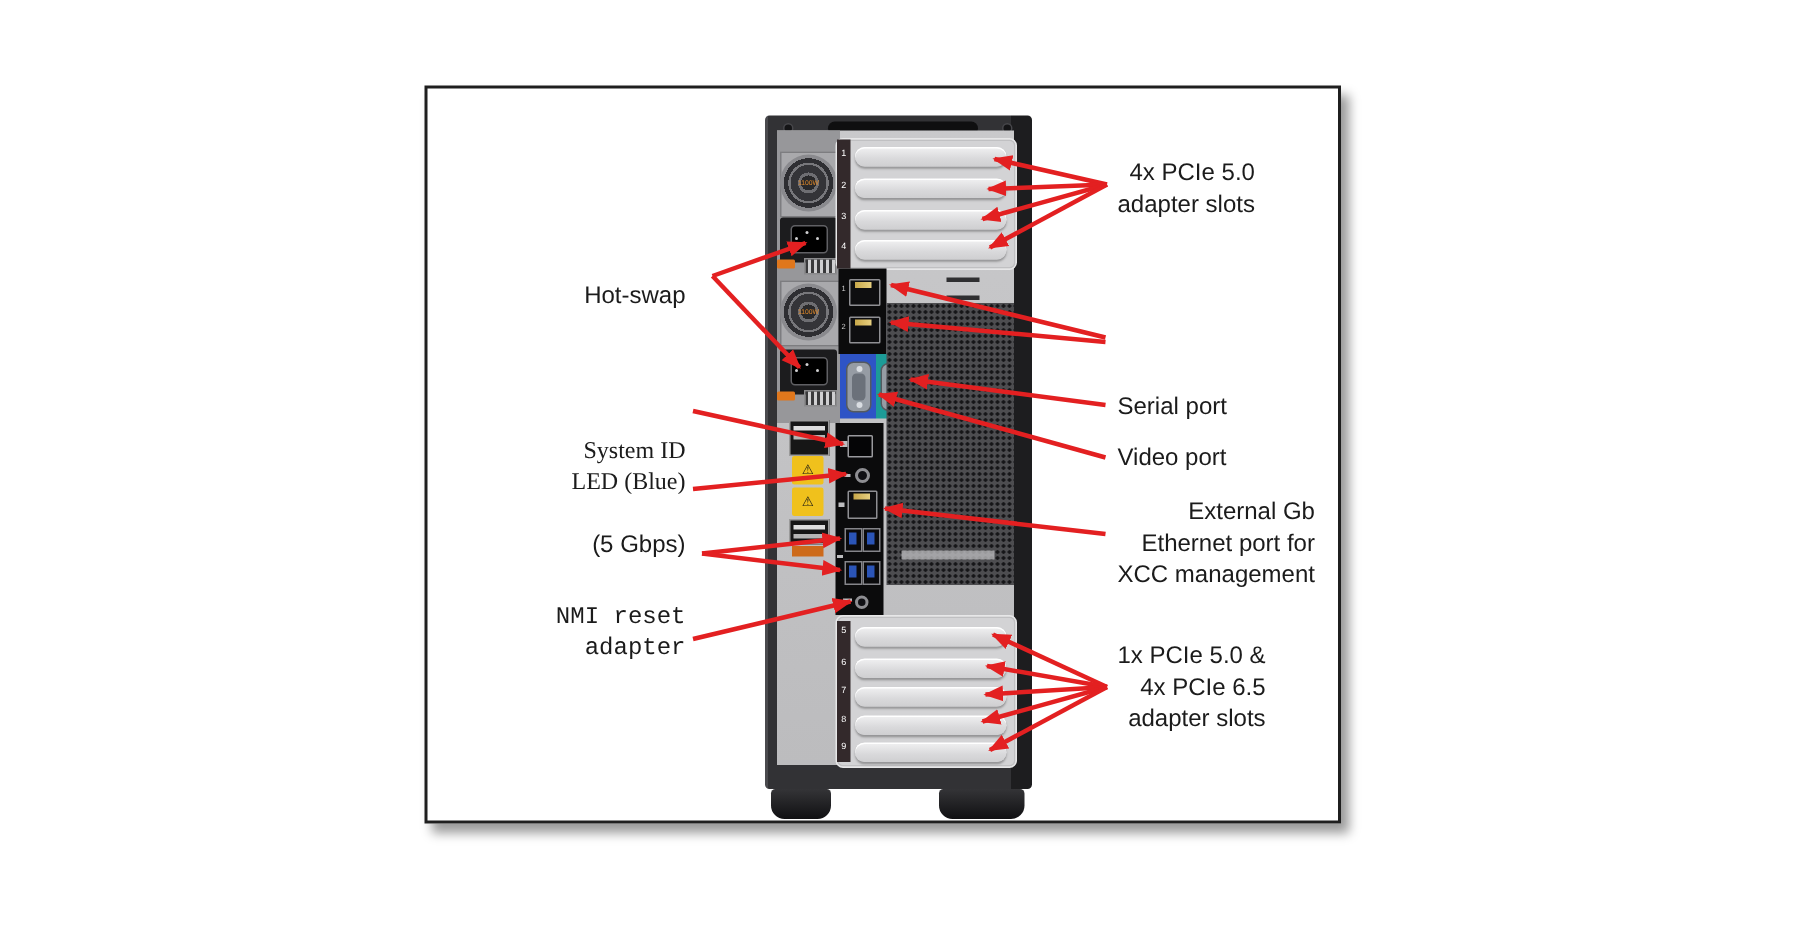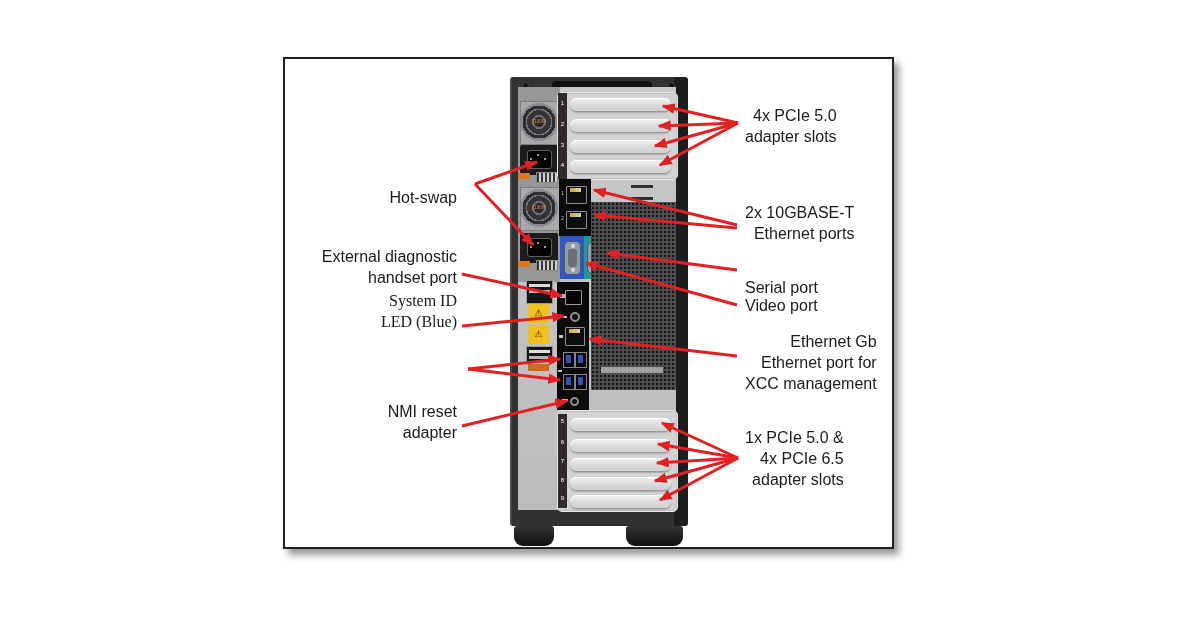--- a/index.html
+++ b/index.html
@@ -192,51 +192,44 @@
       <div class="blank" style="top:66px;"></div>
       <div class="blank" style="top:84px;"></div>
     </div>
 
     <div class="foot" style="left:229px;width:40px;"></div>
     <div class="foot" style="left:341px;width:57px;"></div>
 
     <div class="cl" style="top:88px;margin-top:40px;">
       <span class="ln">Hot-swap</span>
     </div>
-    <div class="cl" style="top:187px;">
-      <span class="ln">External diagnostic</span>
-      <span class="ln">handset port</span>
-    </div>
     <div class="cl" style="top:231px;font-family:Liberation Serif, serif;">
       <span class="ln">System ID</span>
       <span class="ln">LED (Blue)</span>
     </div>
     <div class="cl" style="top:294px;">
-    </div>
-    <div class="cl" style="top:342px;">
+      <span class="ln">(5 Gbps)</span>
+    </div>
+    <div class="cl" style="top:342px;font-family:Liberation Mono, monospace;">
       <span class="ln">NMI reset</span>
       <span class="ln">adapter</span>
     </div>
 
     <div class="cr" style="top:46px;">
       <span class="ln">4x PCIe 5.0</span>
       <span class="ln">adapter slots</span>
     </div>
-    <div class="cr" style="top:143px;">
-      <span class="ln">2x 10GBASE-T</span>
-      <span class="ln">Ethernet ports</span>
-    </div>
-    <div class="cr" style="top:218px;">
+    <div class="cr" style="top:202px;">
       <span class="ln">Serial port</span>
     </div>
     <div class="cr" style="top:236px;">
       <span class="ln">Video port</span>
     </div>
     <div class="cr" style="top:272px;">
-      <span class="ln">Ethernet Gb</span>
+      <span class="ln">External Gb</span>
       <span class="ln">Ethernet port for</span>
       <span class="ln">XCC management</span>
     </div>
     <div class="cr" style="top:368px;">
       <span class="ln">1x PCIe 5.0 &amp;</span>
       <span class="ln">4x PCIe 6.5</span>
       <span class="ln">adapter slots</span>
     </div>
 
     <svg class="arrows" width="611" height="492" viewBox="0 0 611 492">

